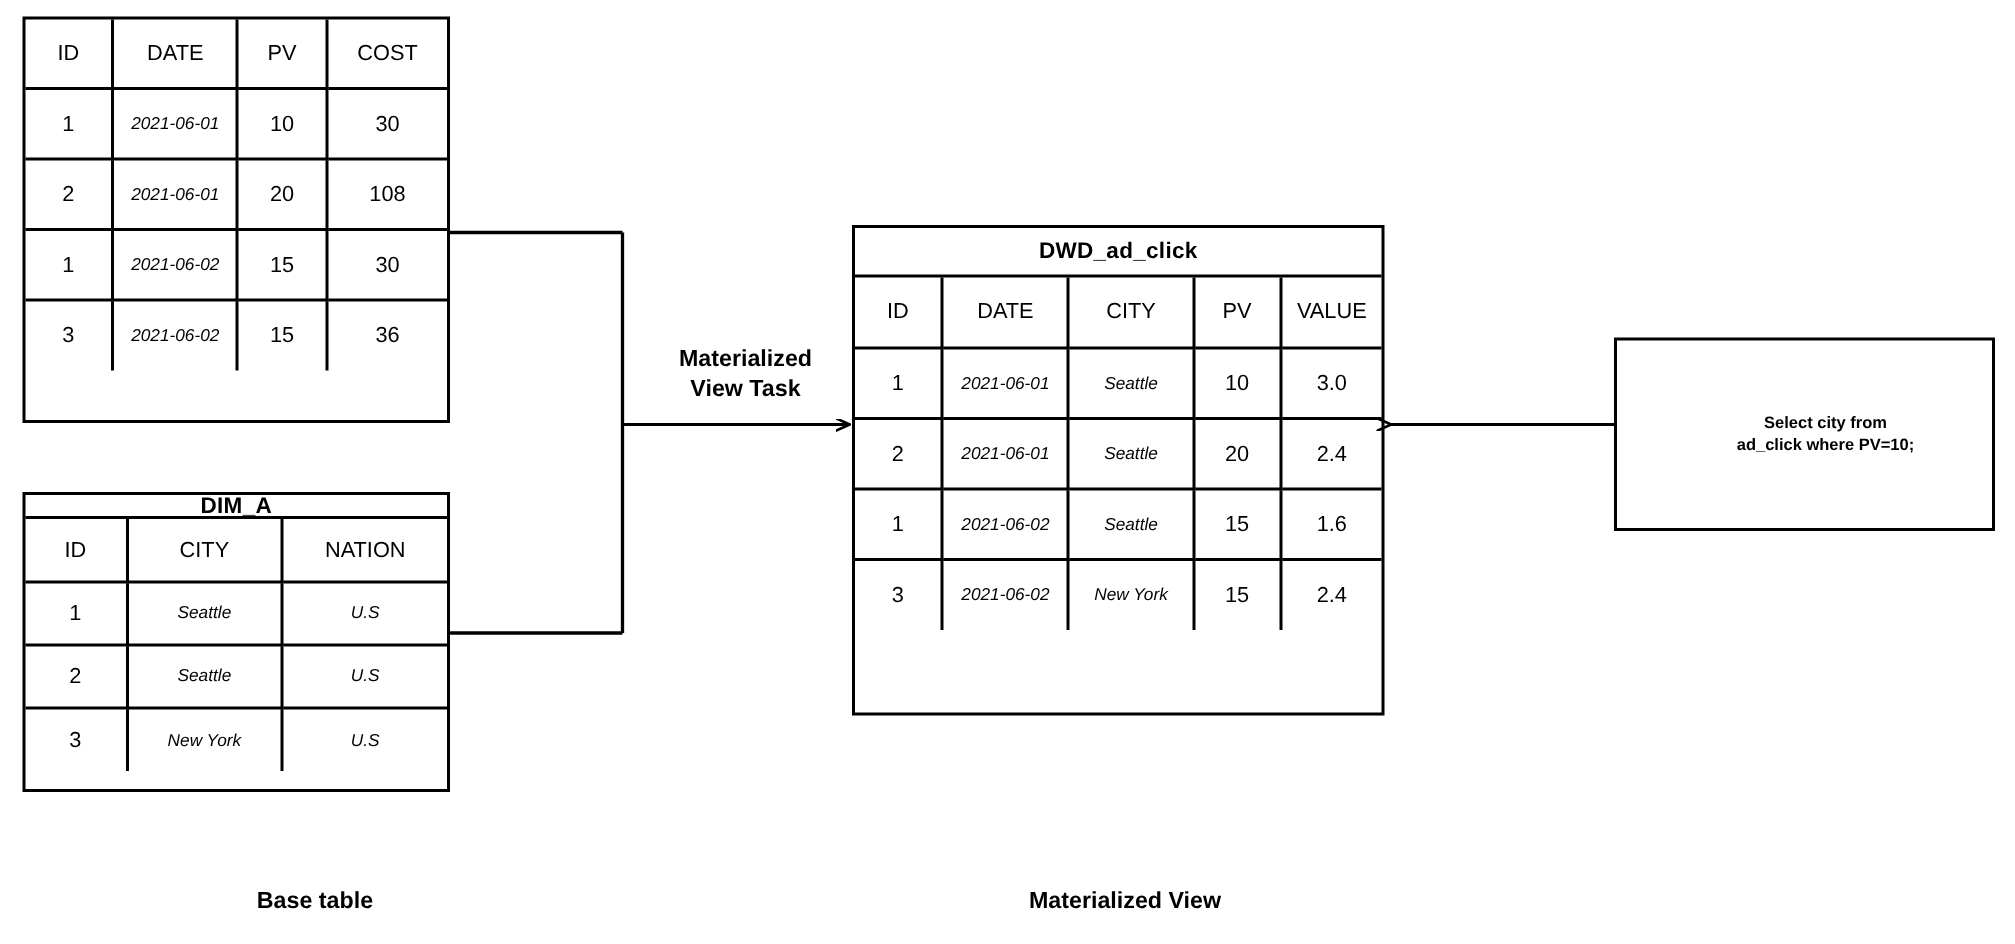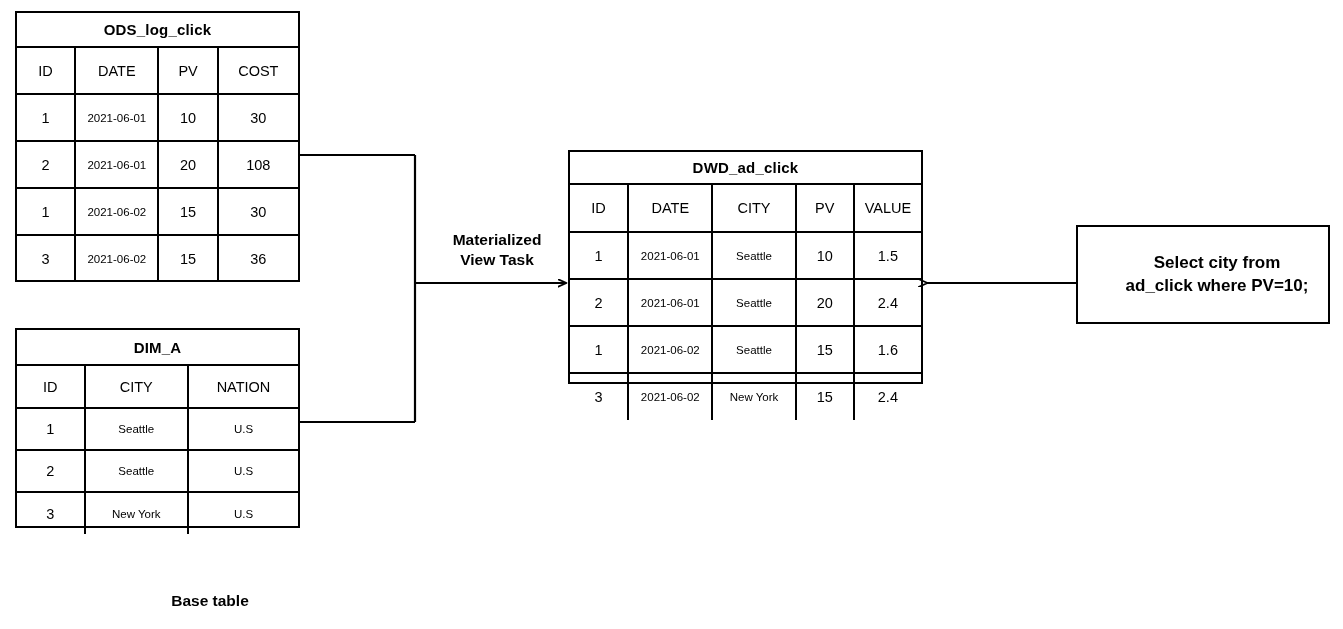--- a/index.html
+++ b/index.html
@@ -61,20 +61,21 @@
   }
   .grid-row .cell:last-child {
     border-right: none;
   }
   .hdr .cell {
     font-size: 14.5px;
     font-weight: 400;
   }
   .cell.small {
     font-size: 11.5px;
+    font-style: italic;
   }
   .cell.num {
     font-size: 14.5px;
   }
 
   
   #ods {
     left: 15px;
     top: 11px;
     width: 285px;
@@ -84,49 +85,49 @@
   #ods .grid-row { height: 47px; }
   #ods .hdr { height: 46px; }
 
   
   #dim {
     left: 15px;
     top: 328px;
     width: 285px;
     height: 200px;
   }
-  #dim .entity-title { height: 36px; }
+  #dim .entity-title { height: 16px; }
   #dim .grid-row { height: 42px; }
 
   
   #dwd {
     left: 568px;
     top: 150px;
     width: 355px;
-    height: 234px;
+    height: 327px;
   }
   #dwd .entity-title { height: 33px; }
   #dwd .grid-row { height: 47px; }
   #dwd .hdr { height: 47px; }
 
   
   #query-box {
     position: absolute;
     left: 1076px;
     top: 225px;
     width: 254px;
-    height: 99px;
+    height: 129px;
     box-sizing: border-box;
     border: 2.5px solid #000000;
     background: #ffffff;
     display: flex;
     align-items: center;
     justify-content: center;
     text-align: center;
-    font-size: 17px;
+    font-size: 11px;
     font-weight: bold;
     line-height: 1.35;
     white-space: pre-line;
     padding-left: 28px;
   }
 
   
   svg.overlay {
     position: absolute;
     left: 0;
@@ -174,21 +175,20 @@
     text-align: center;
     font-size: 15.5px;
   }
 </style>
 </head>
 <body>
 
 <div id="canvas">
 
   <div class="entity" id="ods">
-    <div class="entity-title">ODS_log_click</div>
     <div class="grid">
       <div class="grid-row hdr">
         <div class="cell" style="width:58px">ID</div>
         <div class="cell" style="width:83px">DATE</div>
         <div class="cell" style="width:59px">PV</div>
         <div class="cell" style="width:80px">COST</div>
       </div>
       <div class="grid-row">
         <div class="cell num" style="width:58px">1</div>
         <div class="cell small" style="width:83px">2021-06-01</div>
@@ -250,21 +250,21 @@
         <div class="cell" style="width:84px">DATE</div>
         <div class="cell" style="width:83px">CITY</div>
         <div class="cell" style="width:58px">PV</div>
         <div class="cell" style="width:67px">VALUE</div>
       </div>
       <div class="grid-row">
         <div class="cell num" style="width:58px">1</div>
         <div class="cell small" style="width:84px">2021-06-01</div>
         <div class="cell small" style="width:83px">Seattle</div>
         <div class="cell num" style="width:58px">10</div>
-        <div class="cell num" style="width:67px">1.5</div>
+        <div class="cell num" style="width:67px">3.0</div>
       </div>
       <div class="grid-row">
         <div class="cell num" style="width:58px">2</div>
         <div class="cell small" style="width:84px">2021-06-01</div>
         <div class="cell small" style="width:83px">Seattle</div>
         <div class="cell num" style="width:58px">20</div>
         <div class="cell num" style="width:67px">2.4</div>
       </div>
       <div class="grid-row">
         <div class="cell num" style="width:58px">1</div>
@@ -303,14 +303,15 @@
     <path class="lnk-thin" d="M415,283 L566,283" marker-end="url(#arrowhead-right)"></path>
 
     <path class="lnk-thin" d="M1076,283 L926,283" marker-end="url(#arrowhead-left)"></path>
   </svg>
 
   <div class="flabel" id="base-table-label">Base table</div>
 
   <div class="flabel" id="mv-task-label">Materialized
 View Task</div>
 
+  <div class="flabel" id="materialized-view-label">Materialized View</div>
 
 </div>
 
 </body></html>

